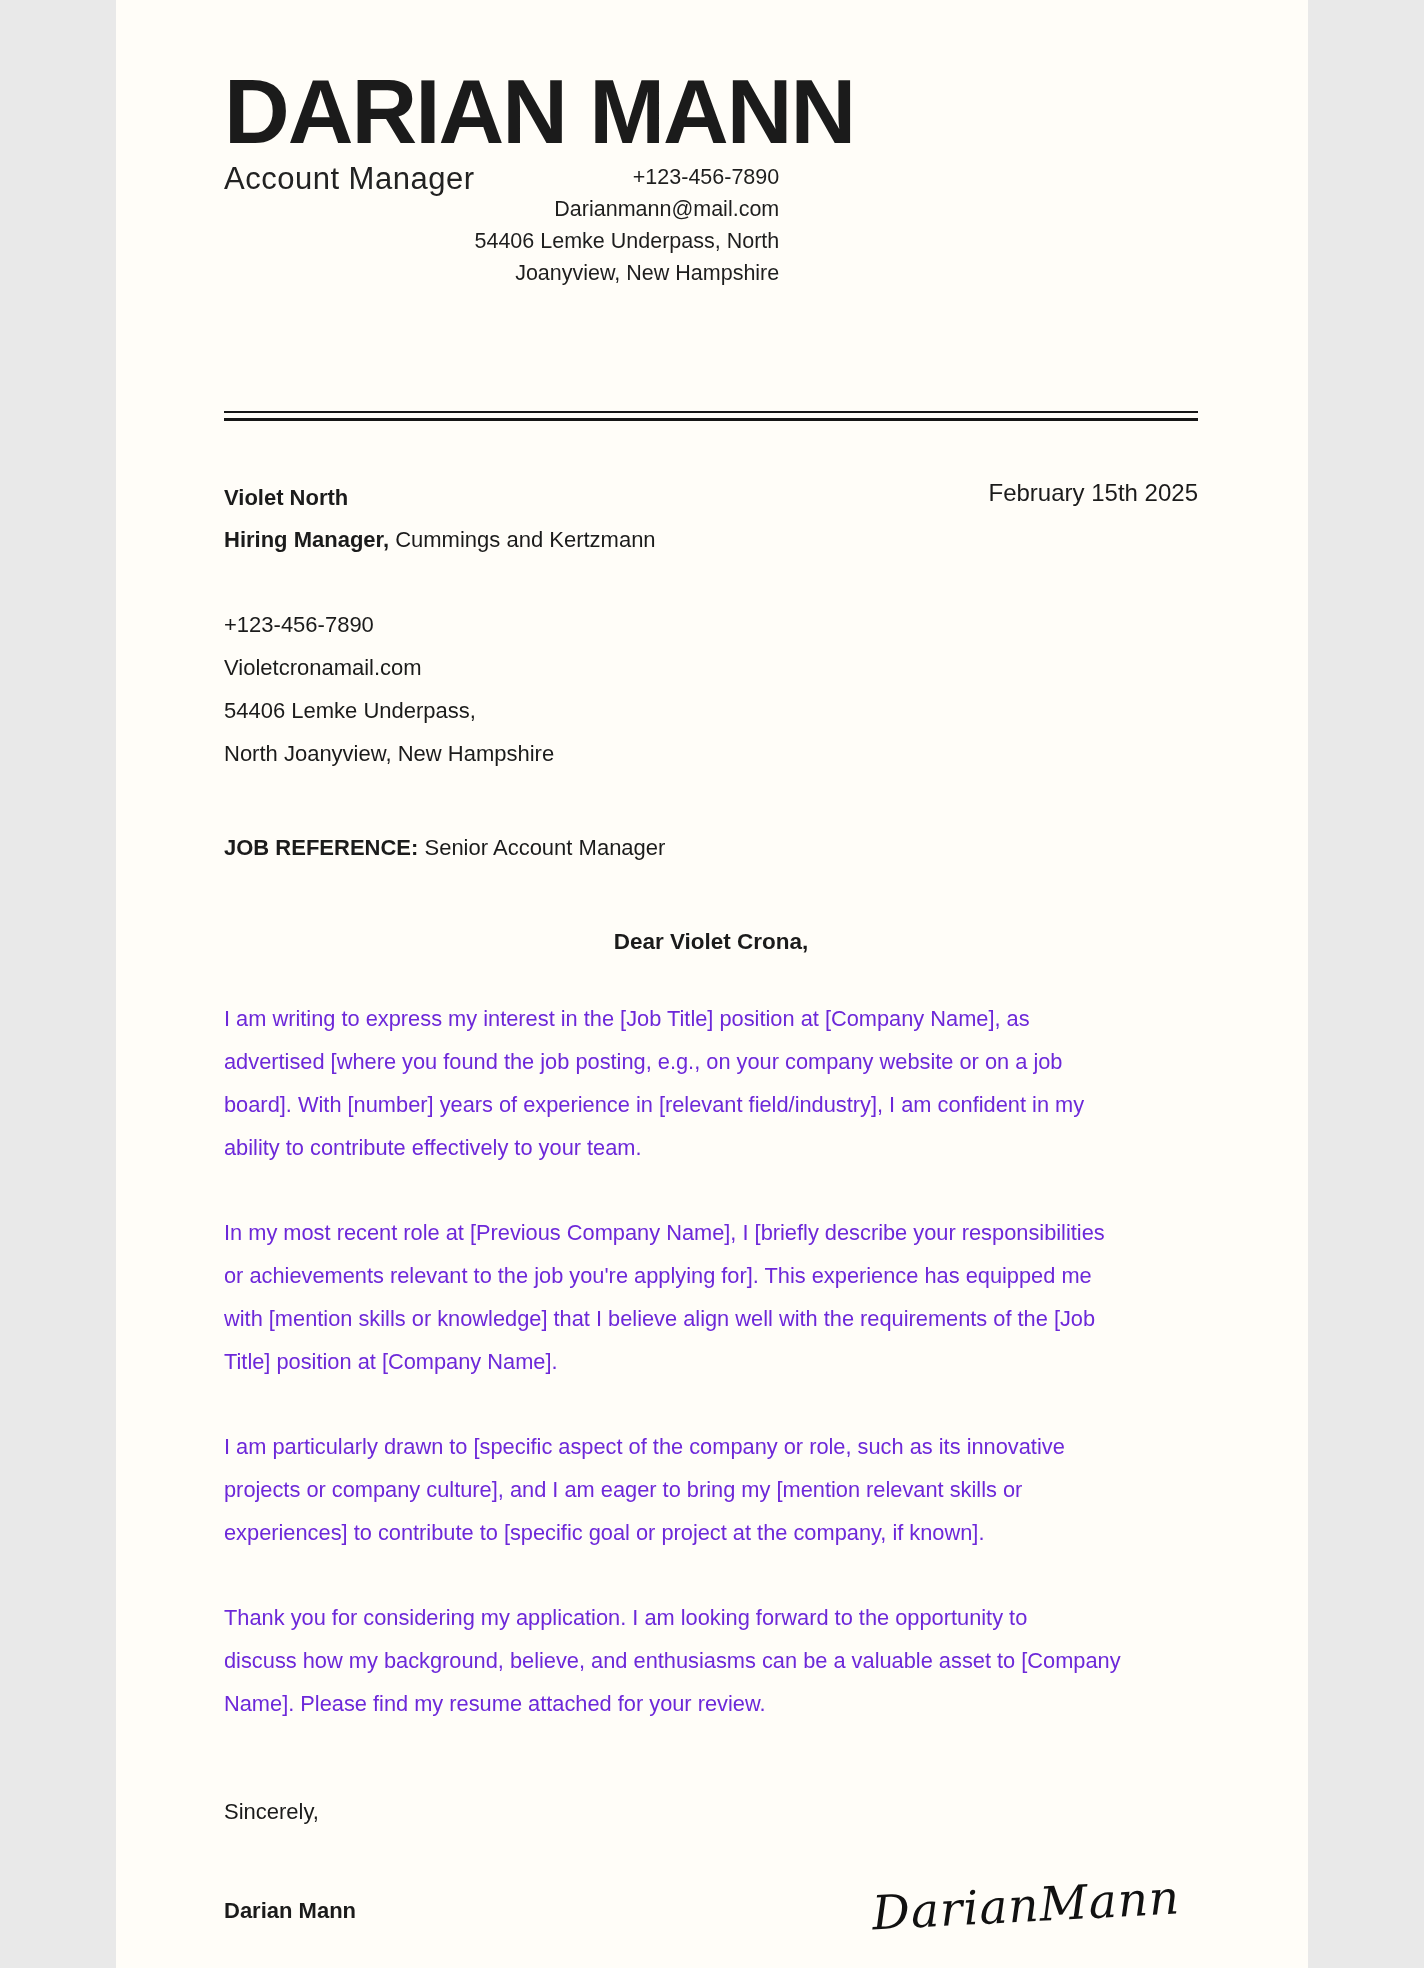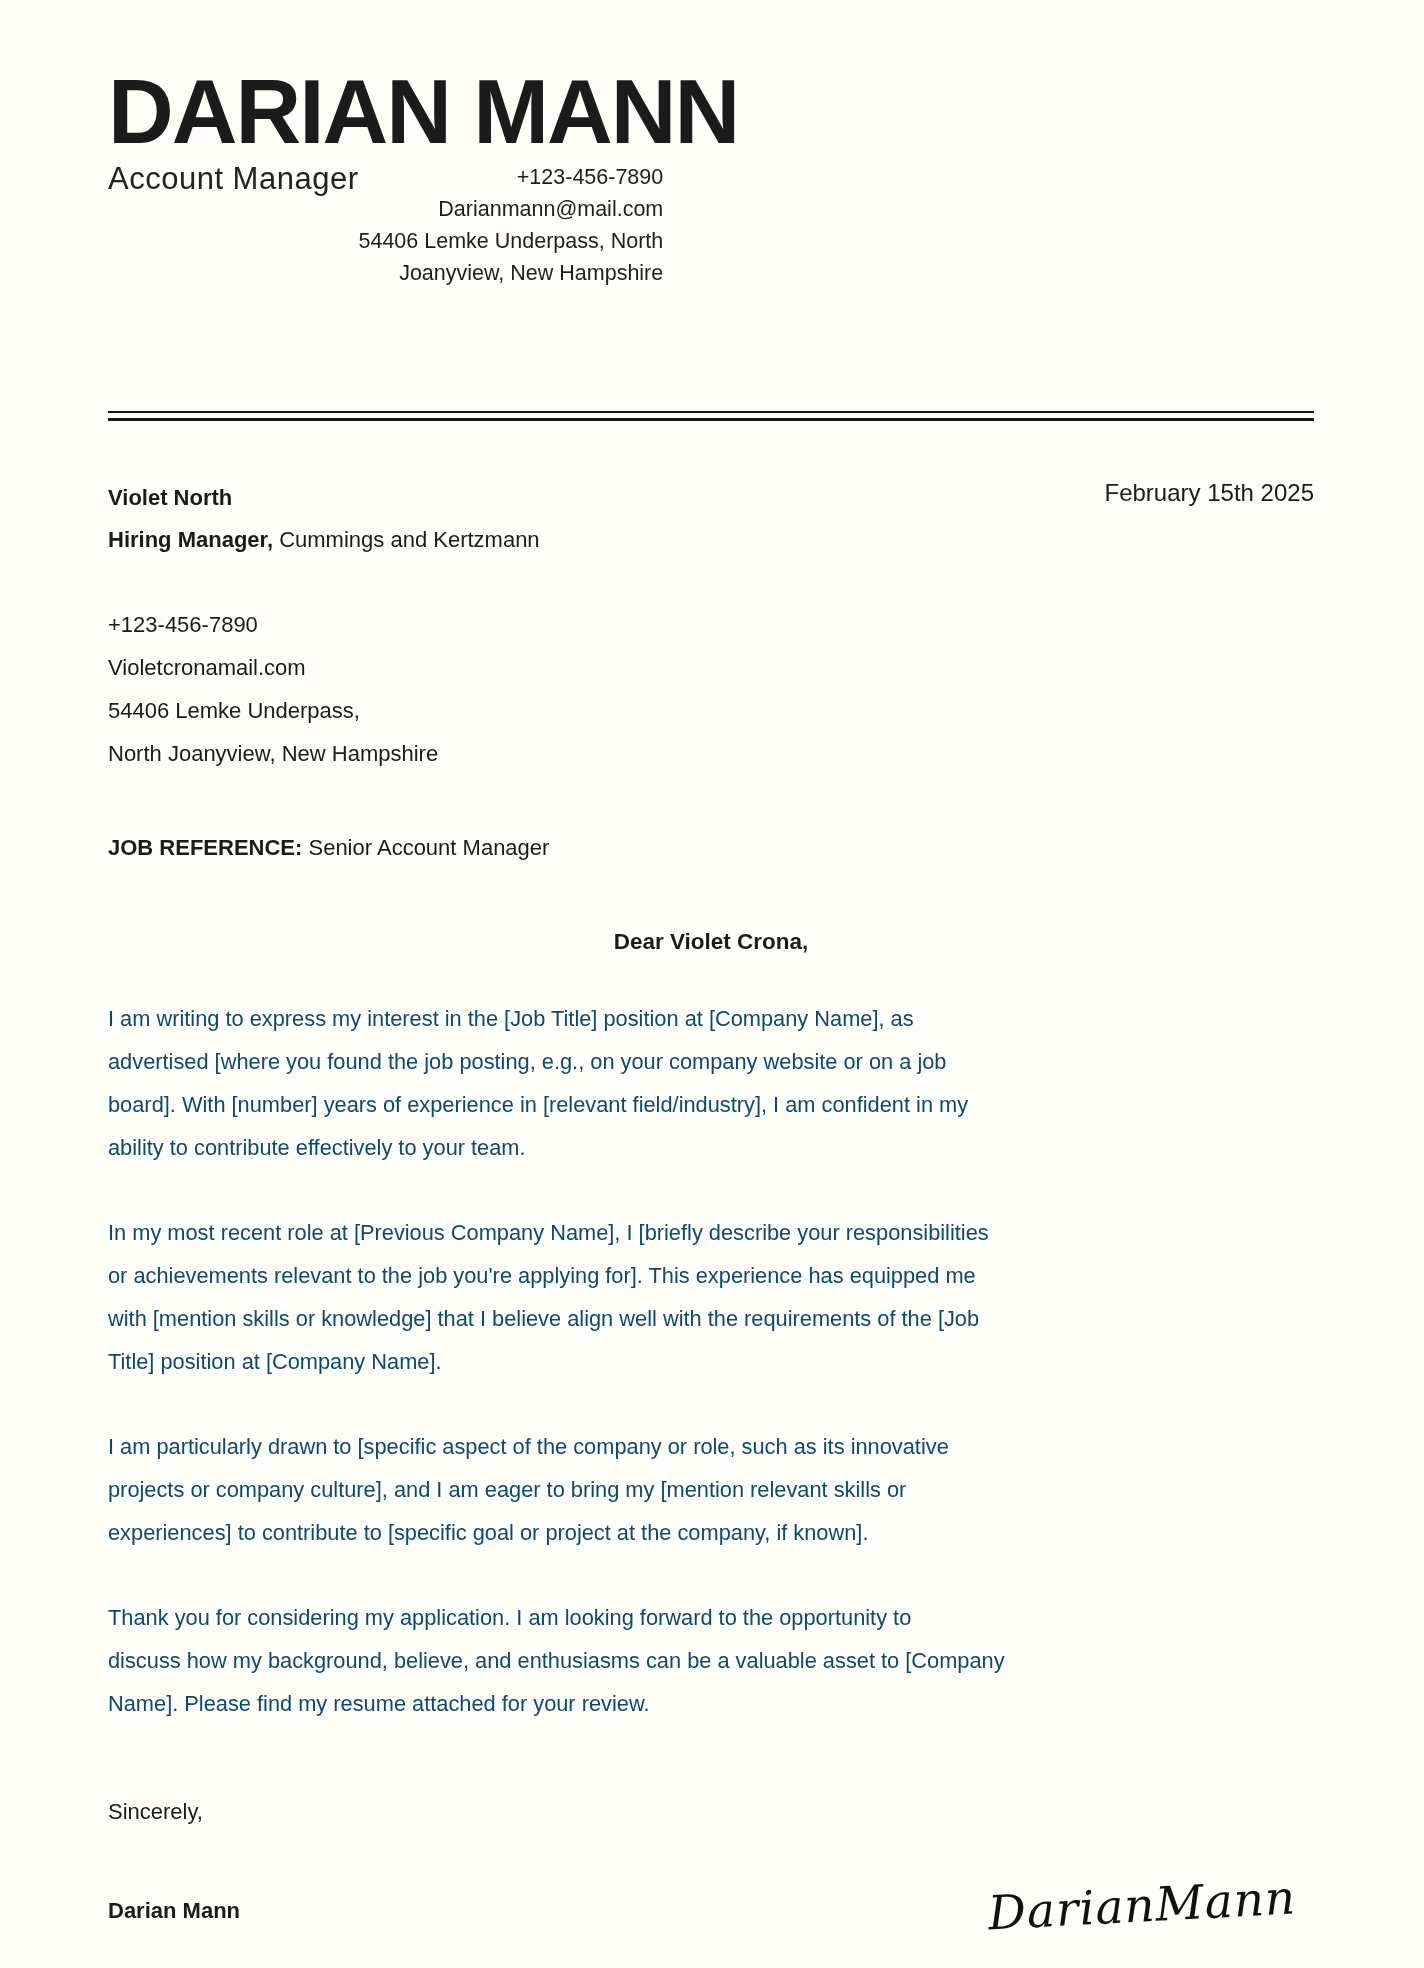--- a/index.html
+++ b/index.html
@@ -1,18 +1,18 @@
 <!DOCTYPE html>
 <html><head>
 <meta charset="utf-8">
 <style>
   * { margin: 0; padding: 0; box-sizing: border-box; }
   html, body { background: #e9e9e9; }
   .page {
-    width: 1424px;
+    width: 1192px;
     height: 1968px;
     margin: 0 auto;
     background: #fffdf8;
     color: #1b1b1b;
     font-family: "Liberation Sans", sans-serif;
     padding: 66px 110px 0 108px;
     position: relative;
     overflow: hidden;
   }
   .name {
@@ -68,21 +68,21 @@
     margin-top: 68px;
     font-size: 22.5px;
     font-weight: 700;
     text-align: center;
   }
   .body-paragraph {
     margin-top: 42px;
     font-size: 21.8px;
     line-height: 43px;
     white-space: pre-line;
-    color: #0c4a6e;
+    color: #6d28d9;
   }
   .closing {
     margin-top: 74px;
     font-size: 22px;
   }
   .sig-row {
     display: flex;
     justify-content: space-between;
     align-items: flex-end;
     margin-top: 52px;

